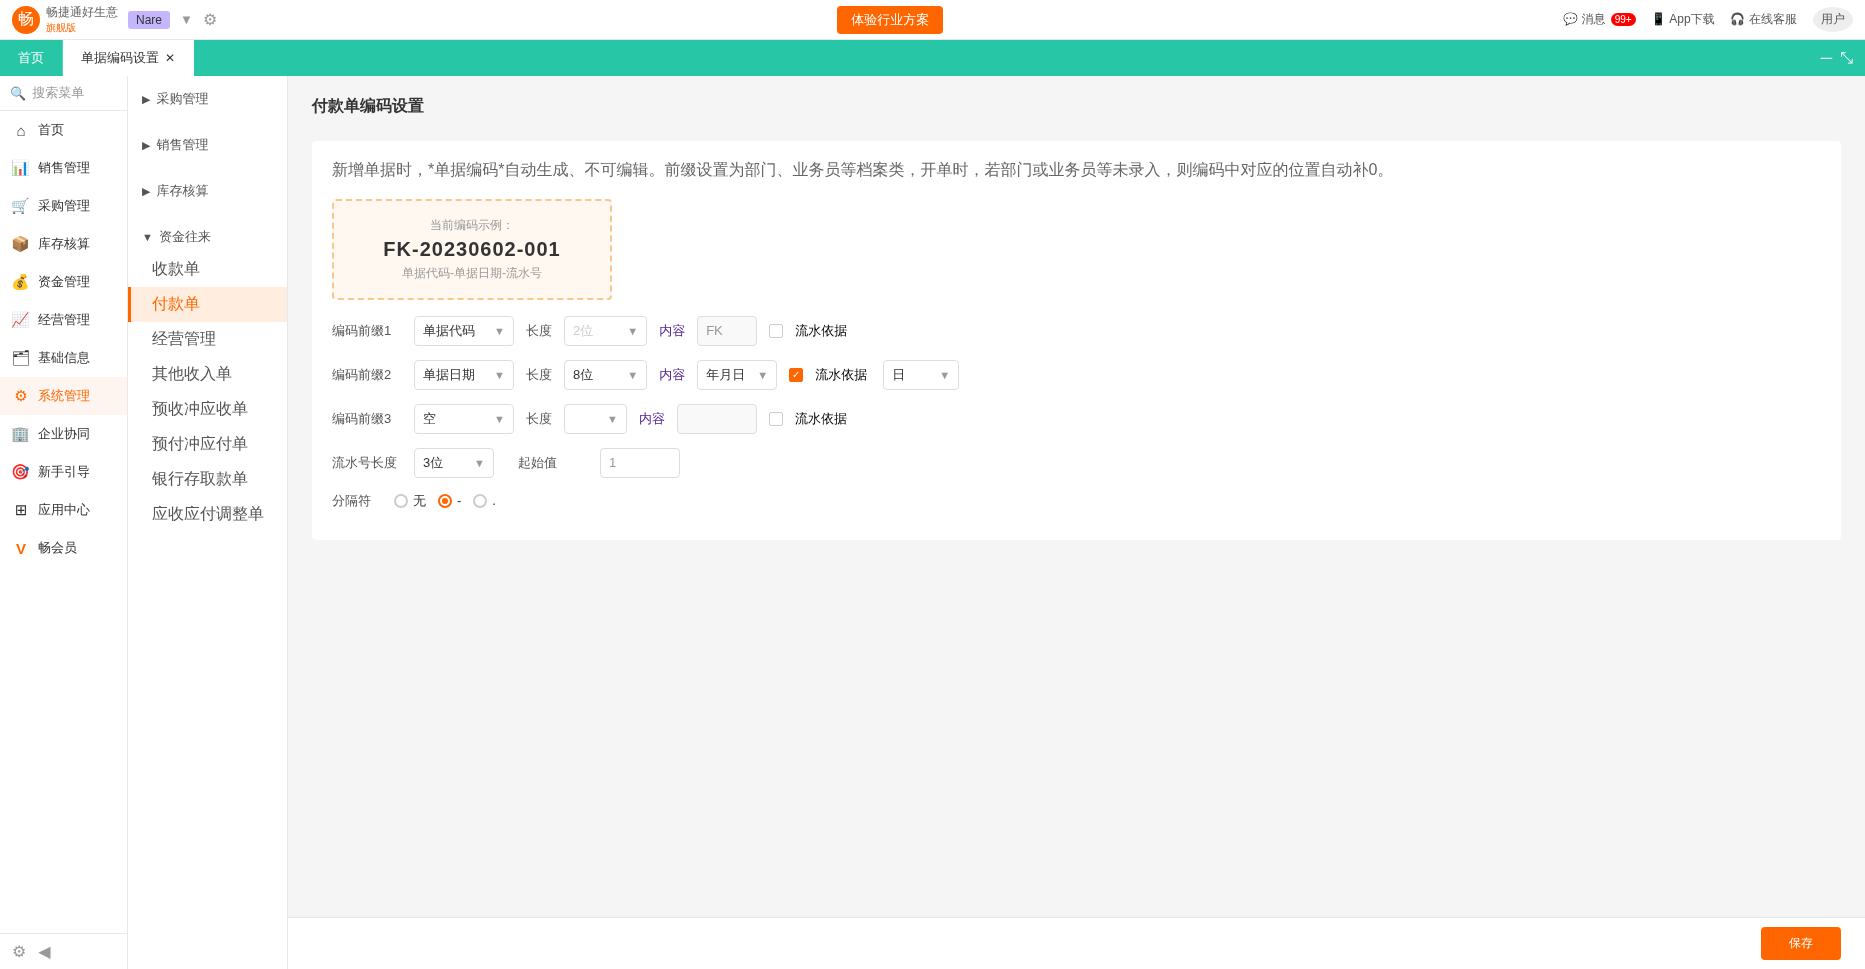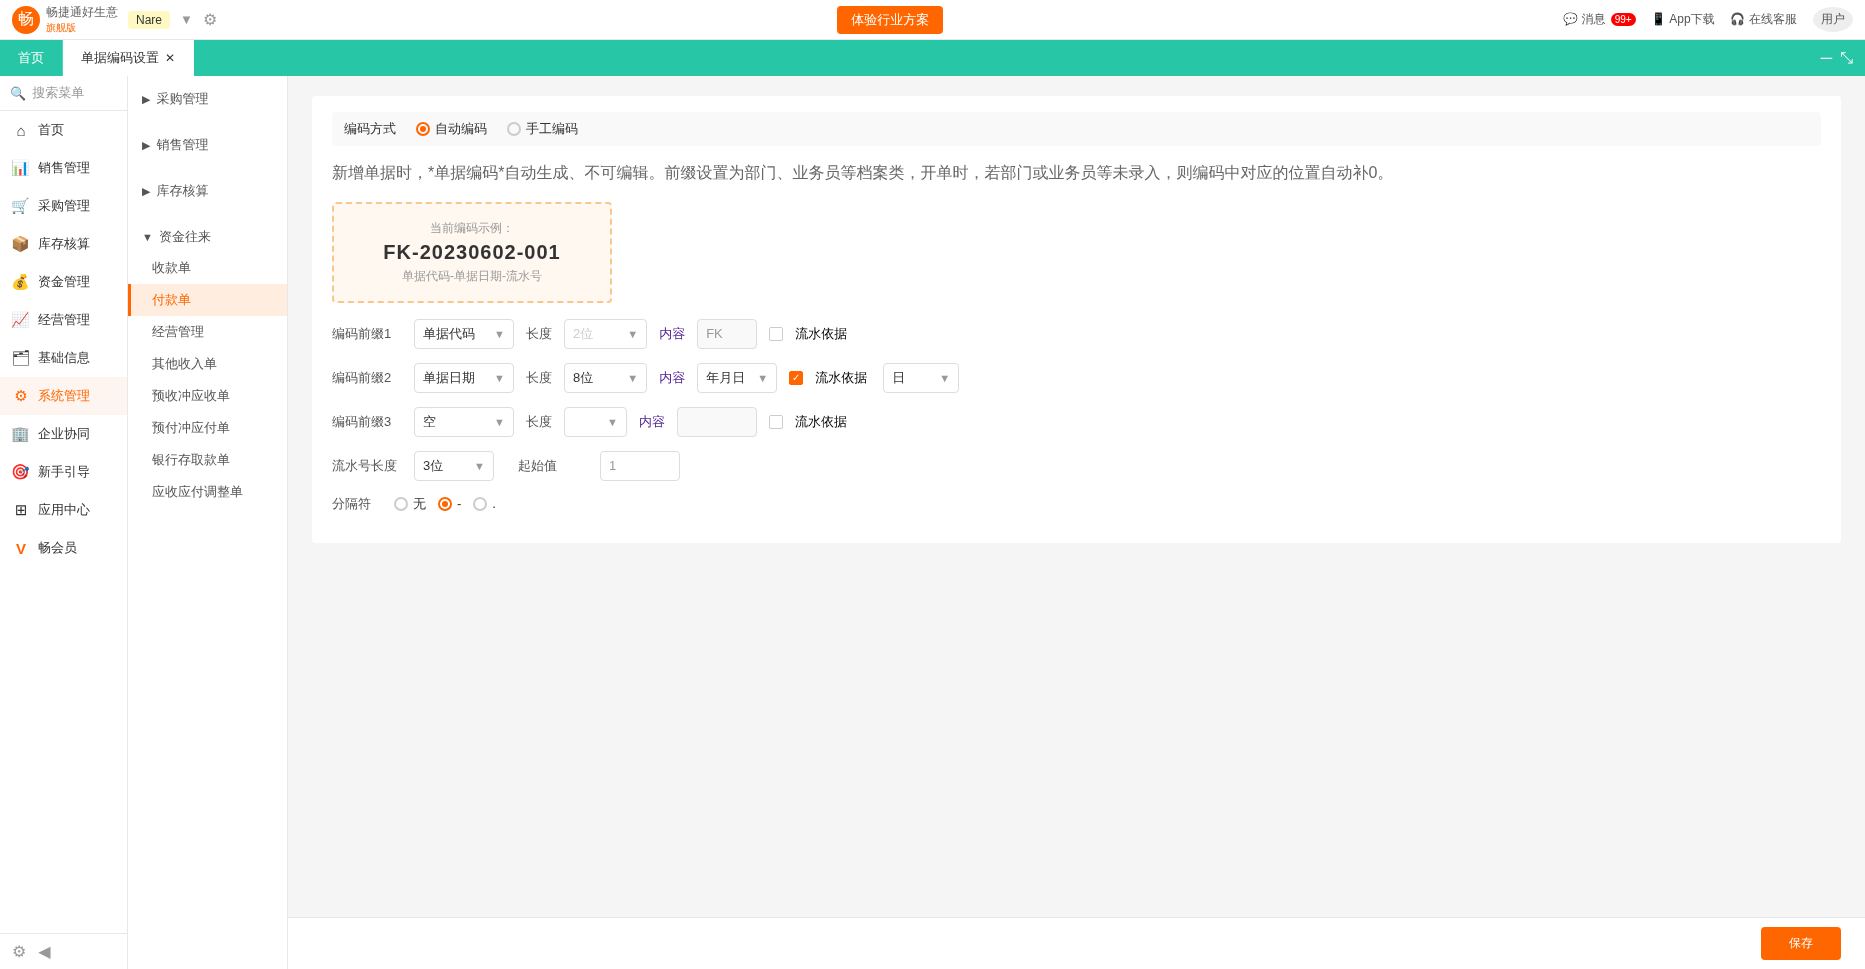--- a/index.html
+++ b/index.html
@@ -7,21 +7,21 @@
 
     
     .top-bar {
       height: 40px; background: #fff; display: flex; align-items: center; padding: 0 12px;
       border-bottom: 1px solid #e8e8e8; justify-content: space-between;
     }
     .top-bar-left { display: flex; align-items: center; gap: 10px; }
     .top-bar-logo { display: flex; align-items: center; gap: 6px; }
     .logo-icon { width: 28px; height: 28px; background: #f60; border-radius: 50%; display: flex; align-items: center; justify-content: center; color: #fff; font-size: 16px; }
     .logo-text { font-size: 12px; color: #666; }
-    .top-bar-company { font-size: 12px; color: #333; background: #fef9c3; padding: 2px 8px; border-radius: 3px; }
+    .top-bar-company { font-size: 12px; color: #333; background: #c4b5fd; padding: 2px 8px; border-radius: 3px; }
     .btn-trial { background: #f60; color: #fff; border: none; padding: 5px 14px; border-radius: 4px; cursor: pointer; font-size: 13px; }
     .top-bar-right { display: flex; align-items: center; gap: 16px; font-size: 12px; color: #555; }
     .badge { background: #f00; color: #fff; border-radius: 8px; font-size: 10px; padding: 1px 4px; margin-left: 2px; }
 
     
     .nav-tabs {
       height: 36px; background: #26c6a6; display: flex; align-items: center; padding: 0 0;
     }
     .nav-tab {
       height: 36px; padding: 0 18px; display: flex; align-items: center; cursor: pointer;
@@ -57,21 +57,21 @@
     .sub-sidebar {
       width: 160px; background: #fff; border-right: 1px solid #e8e8e8;
       overflow-y: auto; height: 100%;
     }
     .sub-group { padding: 8px 0; }
     .sub-group-title {
       padding: 6px 14px; font-size: 13px; color: #555; cursor: pointer;
       display: flex; align-items: center; gap: 6px;
     }
     .sub-item {
-      padding: 7px 14px 7px 24px; font-size: 13px; color: #555; cursor: pointer;
+      padding: 7px 14px 7px 24px; font-size: 16px; color: #555; cursor: pointer;
     }
     .sub-item.active { color: #f60; background: #ffede0; border-left: 3px solid #f60; padding-left: 21px; }
 
     
     .content {
       flex: 1; background: #f5f5f5; overflow-y: auto; padding: 20px 24px;
       display: flex; flex-direction: column; gap: 16px;
     }
     .page-title { font-size: 16px; font-weight: bold; color: #333; margin-bottom: 8px; }
 
@@ -276,34 +276,24 @@
       <div class="sub-item">经营管理</div>
       <div class="sub-item">其他收入单</div>
       <div class="sub-item">预收冲应收单</div>
       <div class="sub-item">预付冲应付单</div>
       <div class="sub-item">银行存取款单</div>
       <div class="sub-item">应收应付调整单</div>
     </div>
   </div>
 
   <div class="content" style="position:relative;padding-bottom:60px;">
+    <h2 class="page-title">付款单编码设置</h2>
 
     <div class="settings-panel">
       
-      <div class="radio-group">
-        <span style="font-size:13px;color:#333;">编码方式</span>
-        <label class="radio-label">
-          <span class="radio-dot checked"></span>
-          <span>自动编码</span>
-        </label>
-        <label class="radio-label">
-          <span class="radio-dot"></span>
-          <span>手工编码</span>
-        </label>
-      </div>
 
       
       <div class="info-text">
         新增单据时，*单据编码*自动生成、不可编辑。前缀设置为部门、业务员等档案类，开单时，若部门或业务员等未录入，则编码中对应的位置自动补0。
       </div>
 
       
       <div class="preview-box">
         <div style="font-size:12px;color:#999;text-align:center;margin-bottom:4px;">当前编码示例：</div>
         <div class="preview-code">FK-20230602-001</div>

